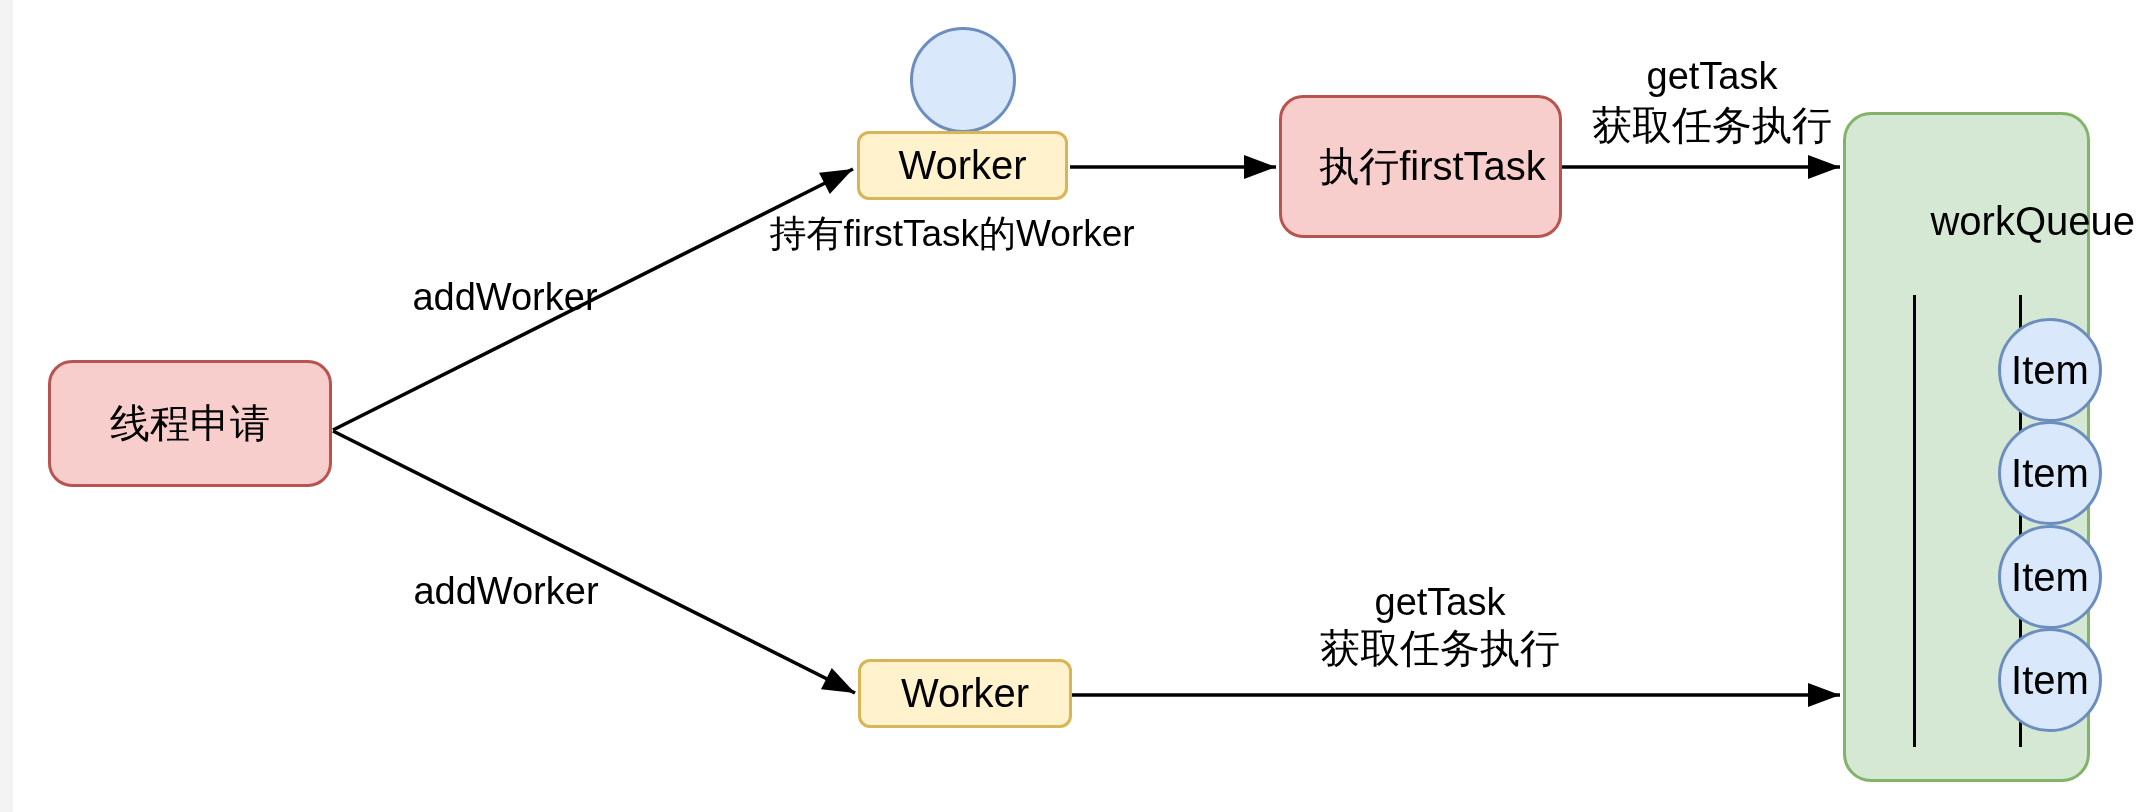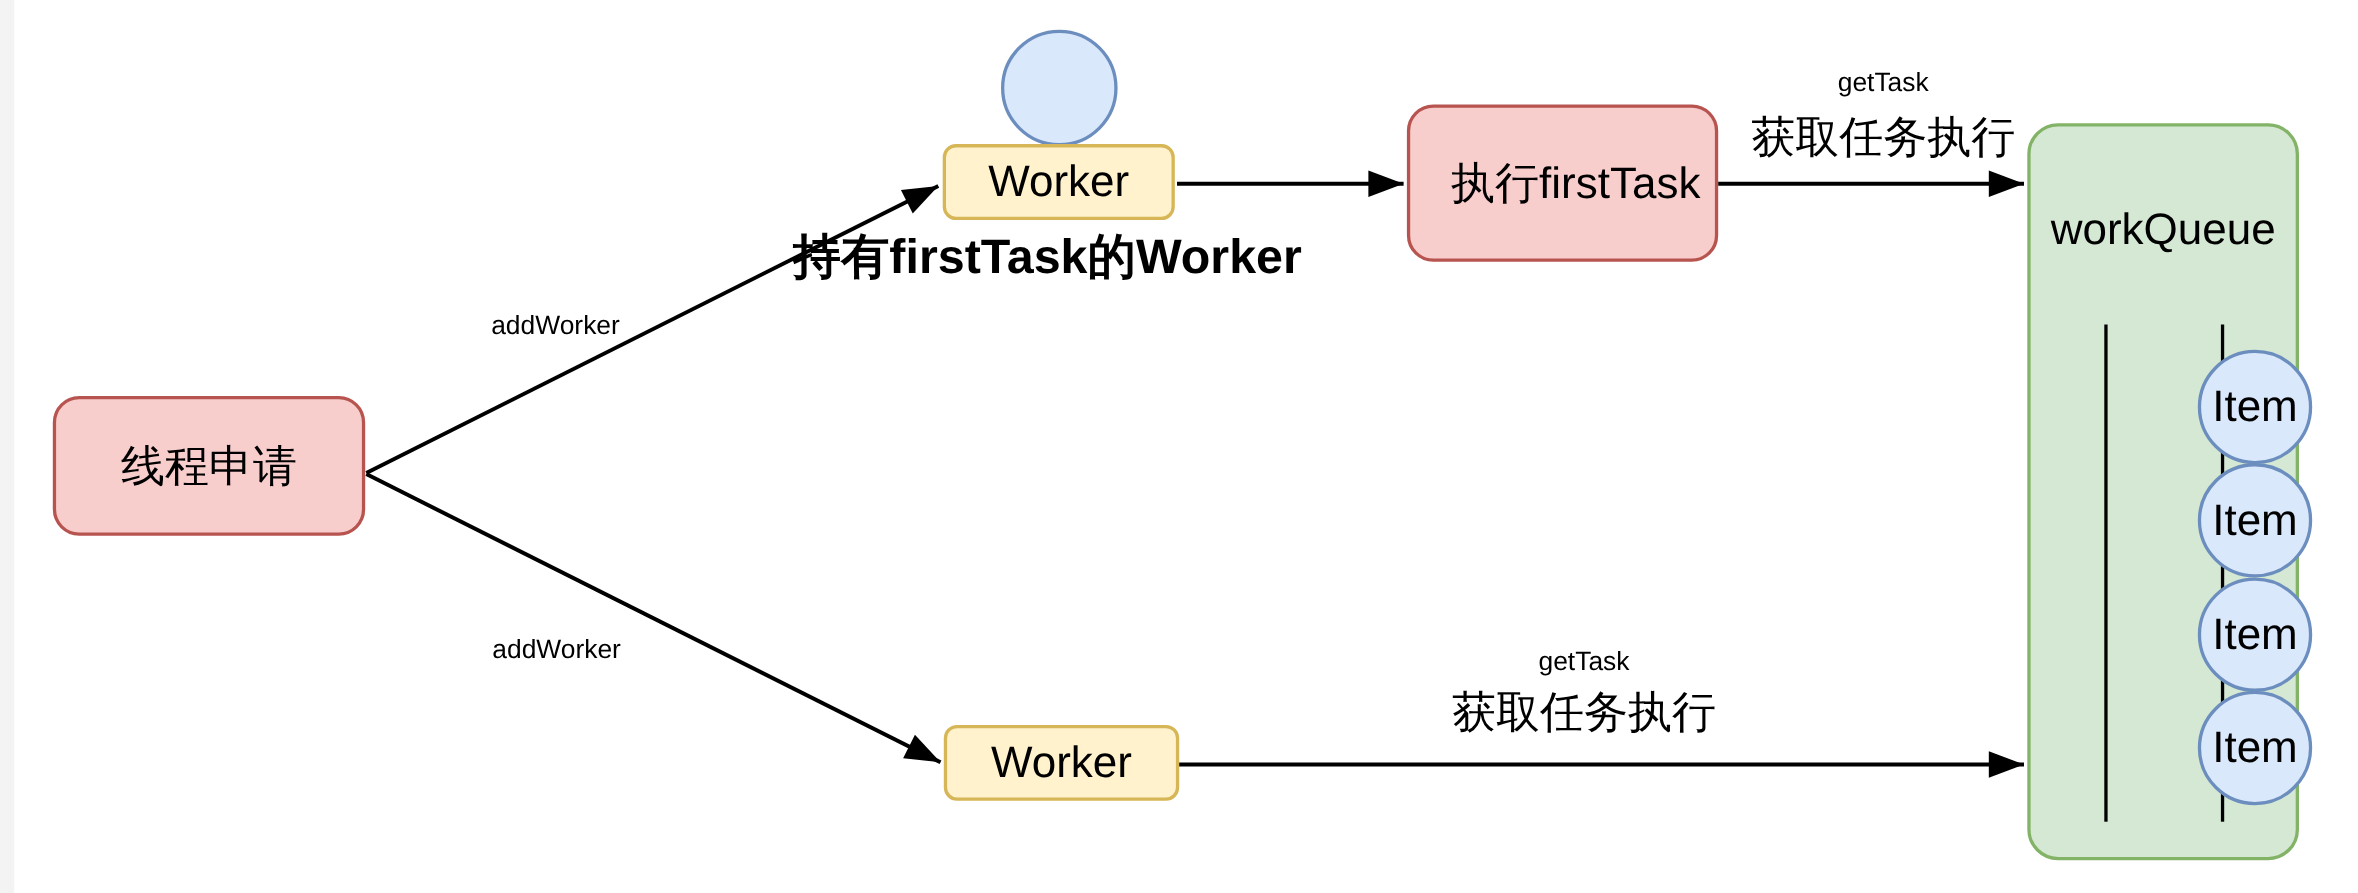--- a/index.html
+++ b/index.html
@@ -25,42 +25,42 @@
   .yellow-node{background:var(--yellow-fill); border:3px solid var(--yellow-stroke); border-radius:12px;}
   .node-request{left:48px; top:360px; width:284px; height:127px;}
   .node-exec{left:1279px; top:95px; width:283px; height:143px;padding-left:24px;}
   .node-worker-top{left:857px; top:131px; width:211px; height:69px;}
   .node-worker-bottom{left:858px; top:659px; width:214px; height:69px;}
   .node-workqueue{
     position:absolute; left:1843px; top:112px; width:247px; height:670px;
     box-sizing:border-box; background:var(--green-fill);
     border:3px solid var(--green-stroke); border-radius:28px; z-index:1;
   }
-  .wq-label{position:absolute; left:0; top:72px; width:100%; text-align:center; font-size:40px;}
+  .wq-label{position:absolute; left:0; top:84px; width:100%; text-align:right; font-size:40px;padding-left:48px;}
   .rail{position:absolute; top:295px; width:3px; height:452px; background:var(--line); z-index:2;}
   .rail-left{left:1913px;}
   .rail-right{left:2019px;}
   .queue-item{
     position:absolute; left:1998px; width:104px; height:104px; box-sizing:border-box;
     background:var(--blue-fill); border:3px solid var(--blue-stroke); border-radius:50%;
     display:flex; align-items:center; justify-content:center; font-size:40px; z-index:3;
   }
   .qi-1{top:318px;} .qi-2{top:421px;} .qi-3{top:525px;} .qi-4{top:628px;}
   .first-task-circle{
     position:absolute; left:910px; top:27px; width:106px; height:106px; box-sizing:border-box;
     background:var(--blue-fill); border:3px solid var(--blue-stroke); border-radius:50%; z-index:1;
   }
   .lbl{
-    position:absolute; text-align:center; font-size:24px; line-height:40px;
+    position:absolute; text-align:center; font-size:38px; line-height:40px;
     white-space:nowrap; z-index:4;
   }
   .lbl-first-task{left:813px; top:60px; width:300px; font-size:40px;}
   .lbl-addworker-top{left:355px; top:277px; width:300px;}
   .lbl-addworker-bottom{left:356px; top:571px; width:300px;}
-  .lbl-caption-top{left:702px; top:214px; width:500px; font-size:44px;font-weight:bold;}
+  .lbl-caption-top{left:702px; top:214px; width:500px; font-size:37px;}
   .lbl-caption-bottom{left:765px; top:740px; width:400px; font-size:40px;}
   .lbl-gettask-top-1{left:1512px; top:56px; width:400px;}
   .lbl-gettask-top-2{left:1512px; top:105px; width:400px; font-size:40px;}
   .lbl-gettask-bottom-1{left:1240px; top:582px; width:400px;}
   .lbl-gettask-bottom-2{left:1240px; top:628px; width:400px; font-size:40px;}
   .wires{position:absolute; left:0; top:0; width:2144px; height:812px; z-index:5; pointer-events:none;}
 </style>
 </head>
 <body>
 

